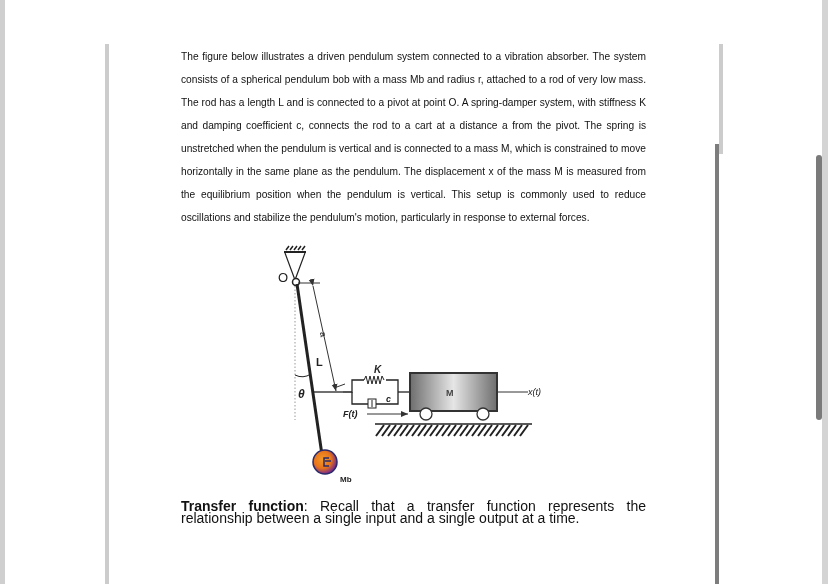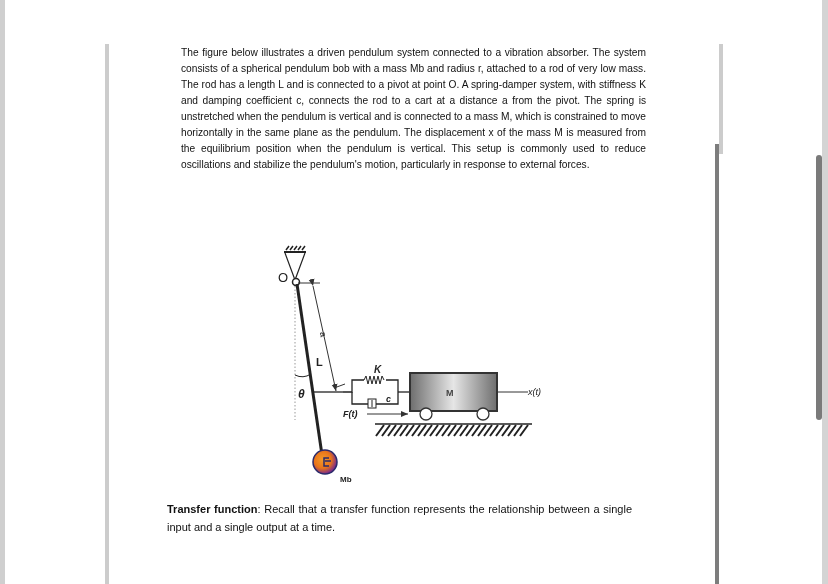--- a/index.html
+++ b/index.html
@@ -10,27 +10,27 @@
     }
     .left-edge { position: absolute; left: 0; top: 0; width: 5px; height: 584px; background: #cfcfcf; }
     .right-edge { position: absolute; right: 0; top: 0; width: 6px; height: 584px; background: #d4d4d4; }
     .right-scroll-thumb { position: absolute; left: 816px; top: 155px; width: 6px; height: 265px; background: #7a7a7a; border-radius: 3px; }
     .page-left-rule { position: absolute; left: 105px; top: 44px; width: 4px; height: 540px; background: #cccccc; }
     .page-right-rule-light { position: absolute; left: 719px; top: 44px; width: 4px; height: 110px; background: #cccccc; }
     .page-right-rule-dark { position: absolute; left: 715px; top: 144px; width: 4px; height: 440px; background: #7d7d7d; }
 
     .text-block {
       position: absolute; left: 181px; top: 45px; width: 465px;
-      font-size: 10.2px; line-height: 16px; color: #111;
+      font-size: 10.2px; line-height: 23px; color: #111;
       text-align: justify;
     }
     .text-block p { margin: 0; }
     .tf-block {
-      position: absolute; left: 167px; top: 500px; width: 465px;
-      font-size: 11px; line-height: 18px; color: #111; text-align: justify;
+      position: absolute; left: 181px; top: 500px; width: 465px;
+      font-size: 14px; line-height: 12px; color: #111; text-align: justify;
     }
     .tf-block p { margin: 0; }
     .tf-block b { font-weight: bold; }
     .q-line { margin-top: 10px !important; }
     .marks { float: right; font-weight: bold; }
     .figure { position: absolute; left: 260px; top: 240px; width: 300px; height: 260px; }
     .fig-label { font-family: "Liberation Sans", sans-serif; }
   </style>
 </head>
 <body>

